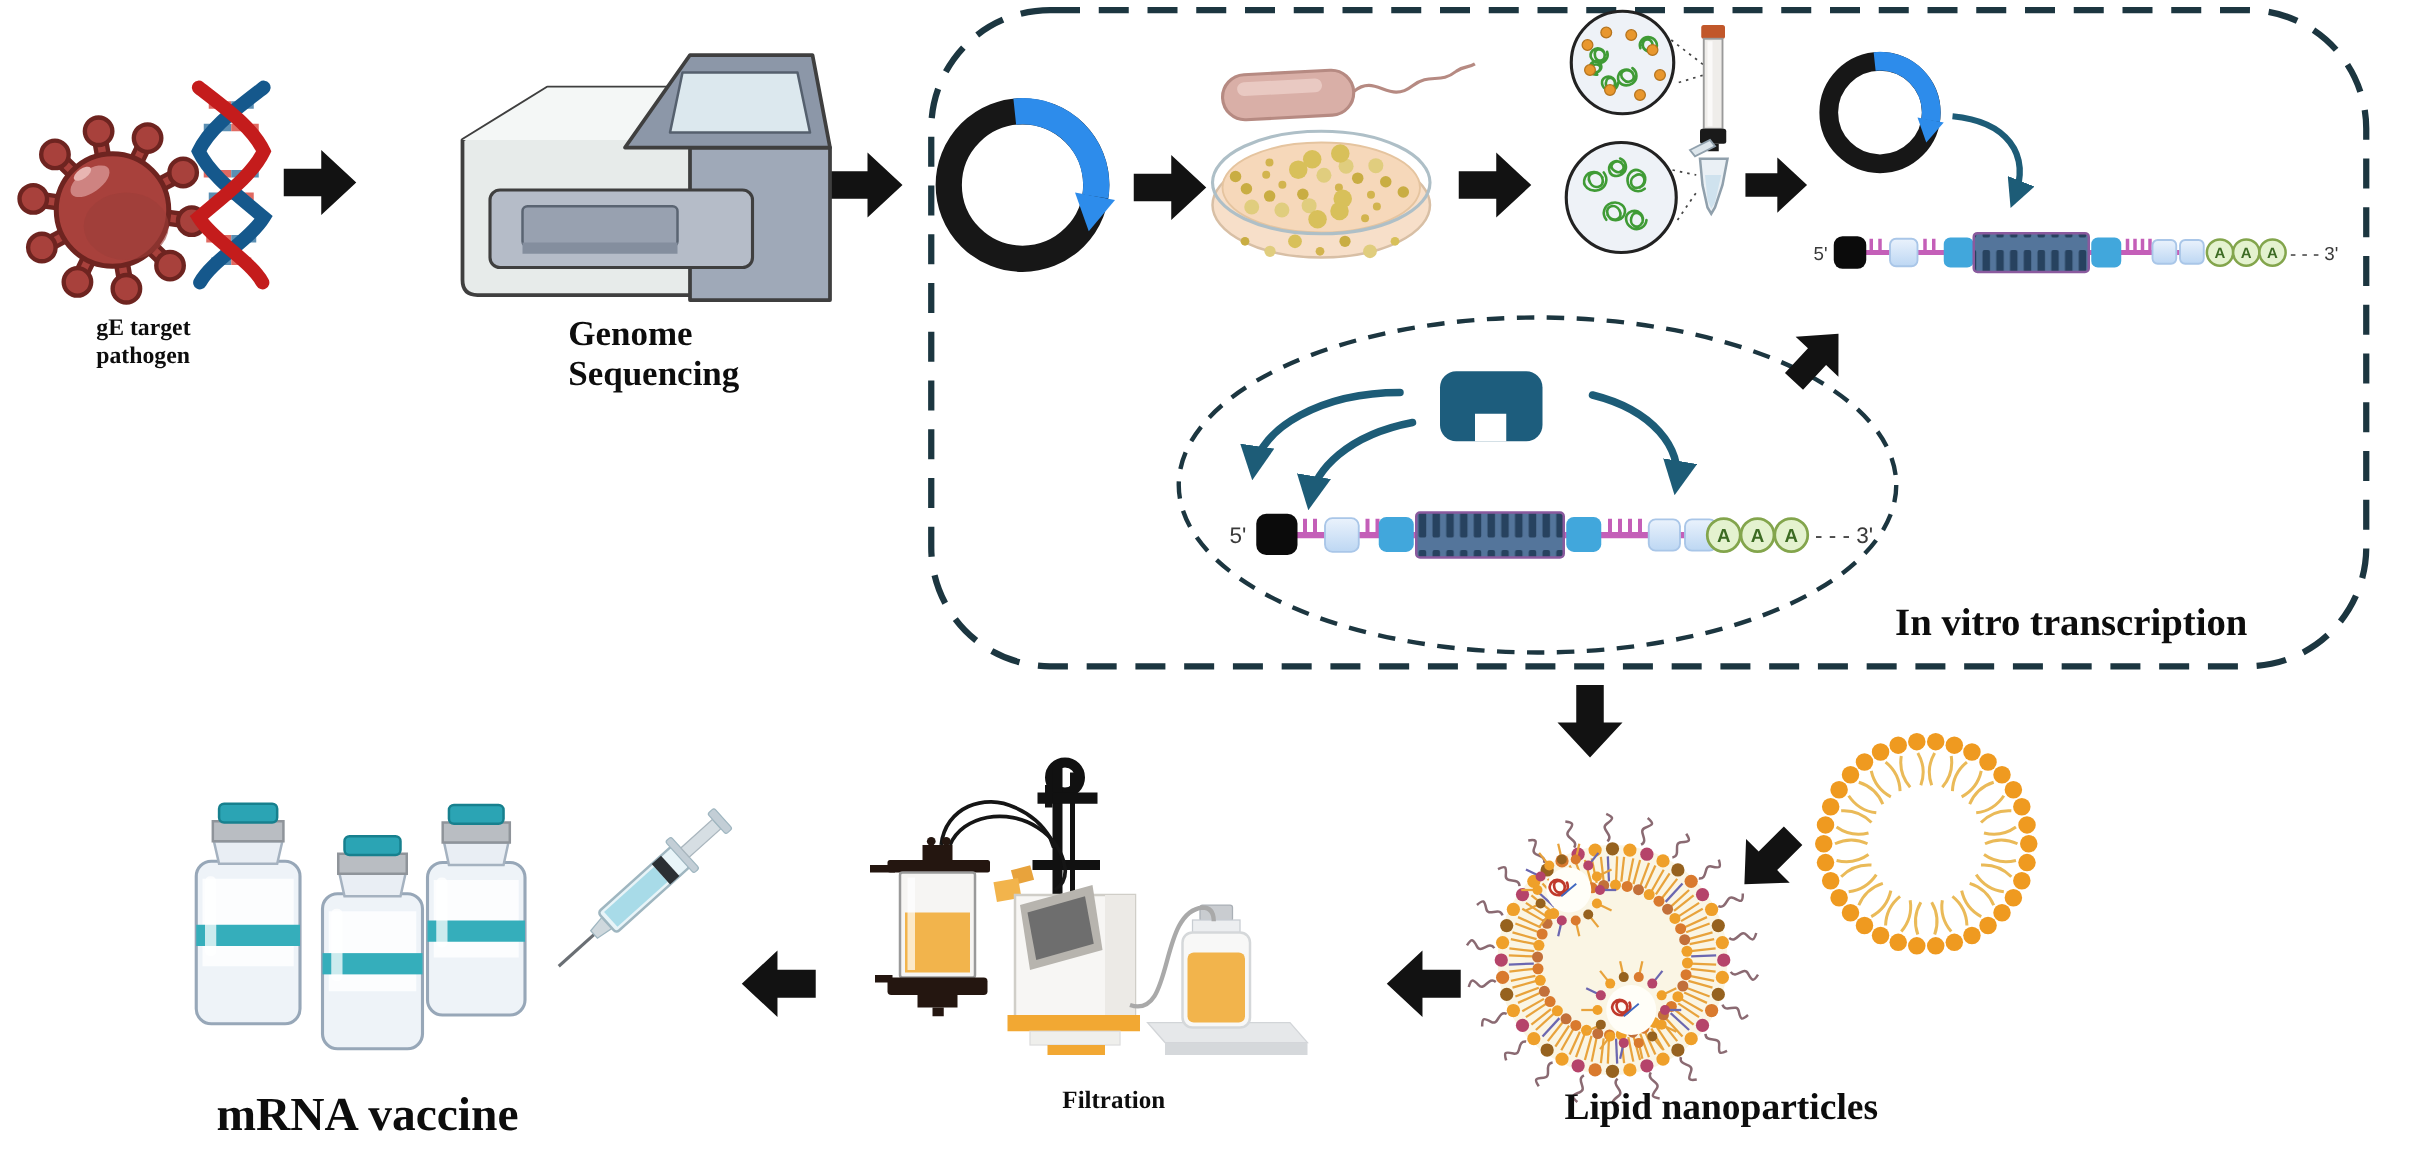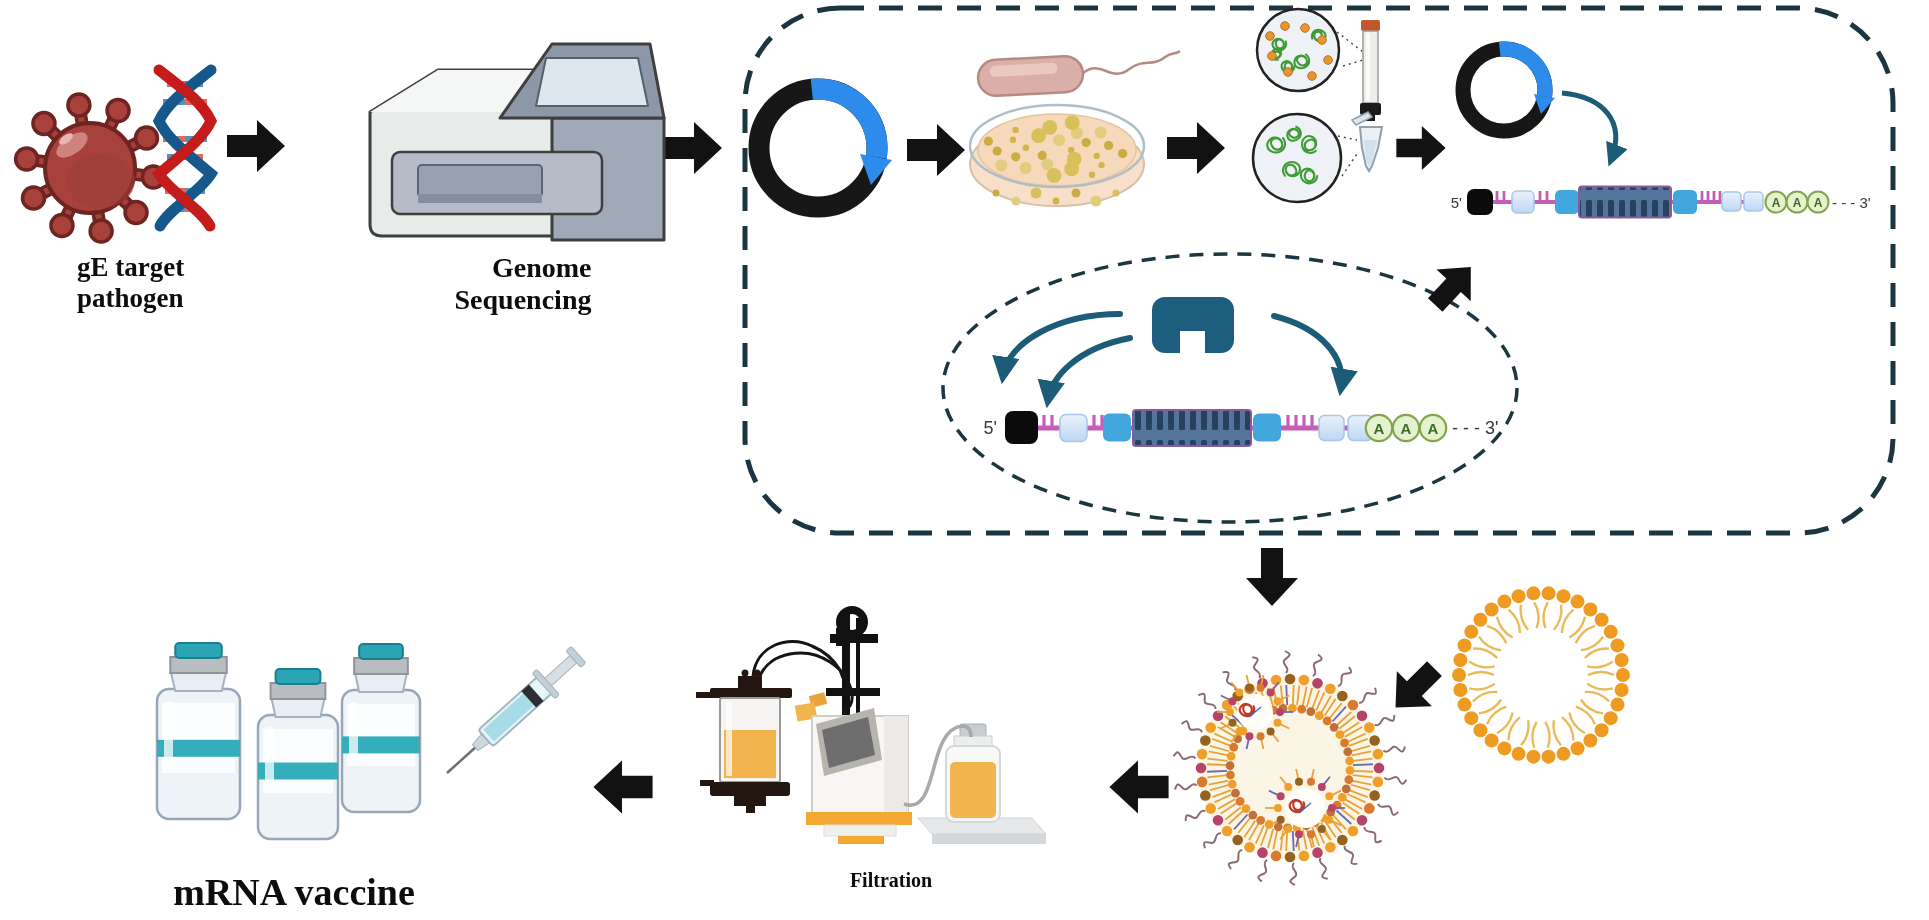--- a/index.html
+++ b/index.html
@@ -1,20 +1,20 @@
 <!DOCTYPE html>
 <html><head>
 <meta charset="utf-8">
 <style>
   html,body{margin:0;padding:0;background:#fff;}
   .stage{position:relative;width:1929px;height:920px;background:#fff;overflow:hidden;
          font-family:"Liberation Serif",serif;}
   .stage > svg{position:absolute;left:0;top:0;}
   .caption{position:absolute;font-weight:700;color:#0d0d0d;white-space:nowrap;line-height:1.14;}
-  .center{transform:translateX(-50%);text-align:right;}
+  .center{transform:translateX(-50%);text-align:left;}
   .prime-sm{font-family:"Liberation Sans",sans-serif;font-size:15px;fill:#3a3a3a;}
   .prime-lg{font-family:"Liberation Sans",sans-serif;font-size:18px;fill:#3a3a3a;}
   .polya-sm{font-family:"Liberation Sans",sans-serif;font-size:12px;font-weight:700;fill:#3c6b23;text-anchor:middle;}
   .polya-lg{font-family:"Liberation Sans",sans-serif;font-size:15px;font-weight:700;fill:#3c6b23;text-anchor:middle;}
 </style>
 </head>
 <body>
 
 <div class="stage">
 
@@ -707,24 +707,26 @@
     <polygon points="38,-4 52,-6 52,6 38,4" fill="#cfd8dd" stroke="#9fb6c0" stroke-width="1"></polygon>
     <rect x="52" y="-11" width="80" height="22" rx="3" fill="#e8f4f8" stroke="#9fb6c0" stroke-width="2"></rect>
     <rect x="56" y="-8" width="54" height="16" fill="#a8dbe8"></rect>
     <rect x="110" y="-11" width="10" height="22" fill="#2b2f33"></rect>
     <rect x="130" y="-17" width="6" height="34" rx="2" fill="#c3ced6" stroke="#9fb6c0"></rect>
     <rect x="136" y="-5" width="34" height="10" fill="#d6dee3" stroke="#aab6be"></rect>
     <rect x="170" y="-11" width="7" height="22" rx="2" fill="#c3ced6" stroke="#9fb6c0"></rect>
   </g>
 </svg>
 
-<div class="caption" style="left:77px;top:252px;font-size:27px;">
+<div class="caption" style="left:77px;top:252px;font-size:19px;">
   <span style="display:block">gE target</span>
   <span style="display:block">pathogen</span>
 </div>
 <div class="caption center" style="left:523px;top:252px;font-size:28px;">
   <span style="display:block">Genome</span>
   <span style="display:block">Sequencing</span>
 </div>
+<div class="caption center" style="left:1657px;top:480px;font-size:31px;">In vitro transcription</div>
+<div class="caption center" style="left:1377px;top:869px;font-size:30px;">Lipid nanoparticles</div>
 <div class="caption center" style="left:891px;top:869px;font-size:20px;">Filtration</div>
 <div class="caption center" style="left:294px;top:871px;font-size:38px;">mRNA vaccine</div>
 
 </div>
 
 </body></html>

